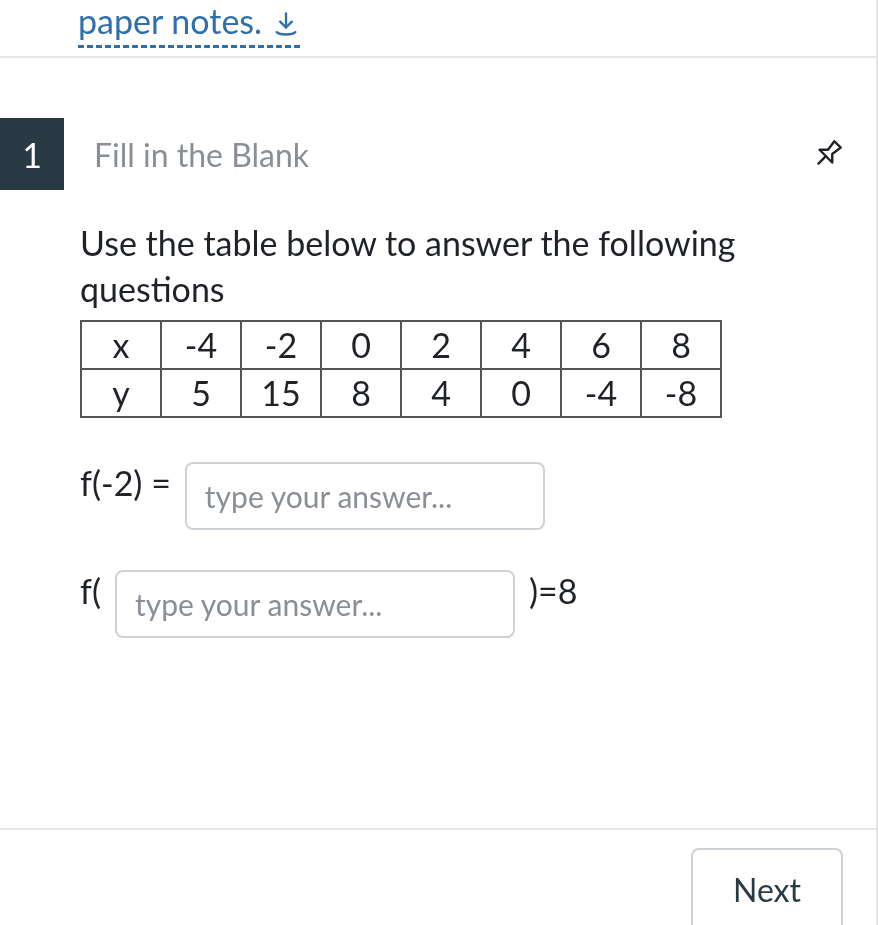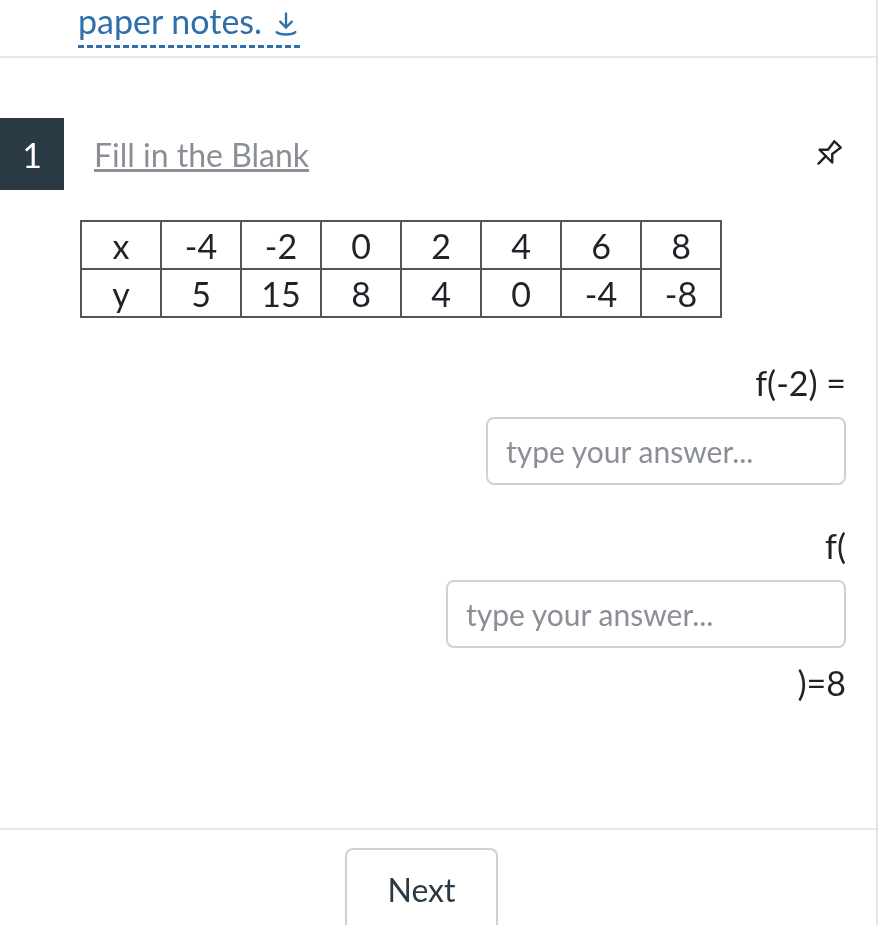--- a/index.html
+++ b/index.html
@@ -56,21 +56,21 @@
     margin-right: 30px;
     font-weight: 400;
   }
   .qmeta {
     flex: 1;
     display: flex;
     align-items: center;
     font-size: 32px;
     color: #8a8f95;
   }
-  .qtype { margin-right: 12px; text-decoration: underline; }
+  .qtype { margin-right: 12px; }
   .pin {
     margin-left: auto;
     margin-right: 28px;
     width: 40px; height: 40px;
     display: flex; align-items: center; justify-content: center;
     color: #2a3a44;
     cursor: pointer;
   }
   .pin svg { width: 36px; height: 36px; transform: rotate(45deg); }
 
@@ -100,49 +100,47 @@
     padding: 0 12px;
     font-variant-numeric: tabular-nums;
   }
   table.datatbl td.hdr {
     font-weight: 400;
   }
 
   
   .line {
     display: flex;
-    align-items: flex-end;
+    align-items: flex-start;
     font-size: 34px;
     margin-bottom: 40px;
     gap: 14px;
-    flex-direction: column;
   }
   .ans {
     font-family: inherit;
     font-size: 30px;
     color: #8a8f95;
     border: 2px solid #cdd2d7;
     border-radius: 8px;
     padding: 14px 18px;
     outline: none;
     background: #fff;
-    margin-left: 39px;
   }
   .ans::placeholder { color: #8a8f95; }
   .ans.w1 { width: 360px; }
   .ans.w2 { width: 400px; }
 
   
   .footer {
     position: absolute;
     left: 0; right: 0; bottom: 0;
     border-top: 2px solid #e7e7e7;
     padding: 18px 33px 0 0;
     display: flex;
-    justify-content: center;
+    justify-content: flex-end;
   }
   .next-btn {
     font-family: inherit;
     font-size: 32px;
     color: #2a3a44;
     background: #fff;
     border: 2px solid #cdd2d7;
     border-bottom: none;
     border-radius: 8px 8px 0 0;
     padding: 20px 40px 16px 40px;
@@ -176,20 +174,21 @@
       <span class="pin" title="Pin">
         <svg viewBox="0 0 24 24" fill="none" stroke="#1f2328" stroke-width="1.6" stroke-linejoin="round" stroke-linecap="round">
           <path d="M9 3 L15 3 L14 10 L18 14 L6 14 L10 10 Z"></path>
           <path d="M12 14 L12 21"></path>
         </svg>
       </span>
     </div>
   </div>
 
   <div class="q-body">
+    <p class="prompt">Use the table below to answer the following questions</p>
 
     <table class="datatbl">
       <tbody>
           <tr>
         <td class="hdr">x</td>
         <td>-4</td>
         <td>-2</td>
         <td>0</td>
         <td>2</td>
         <td>4</td>

